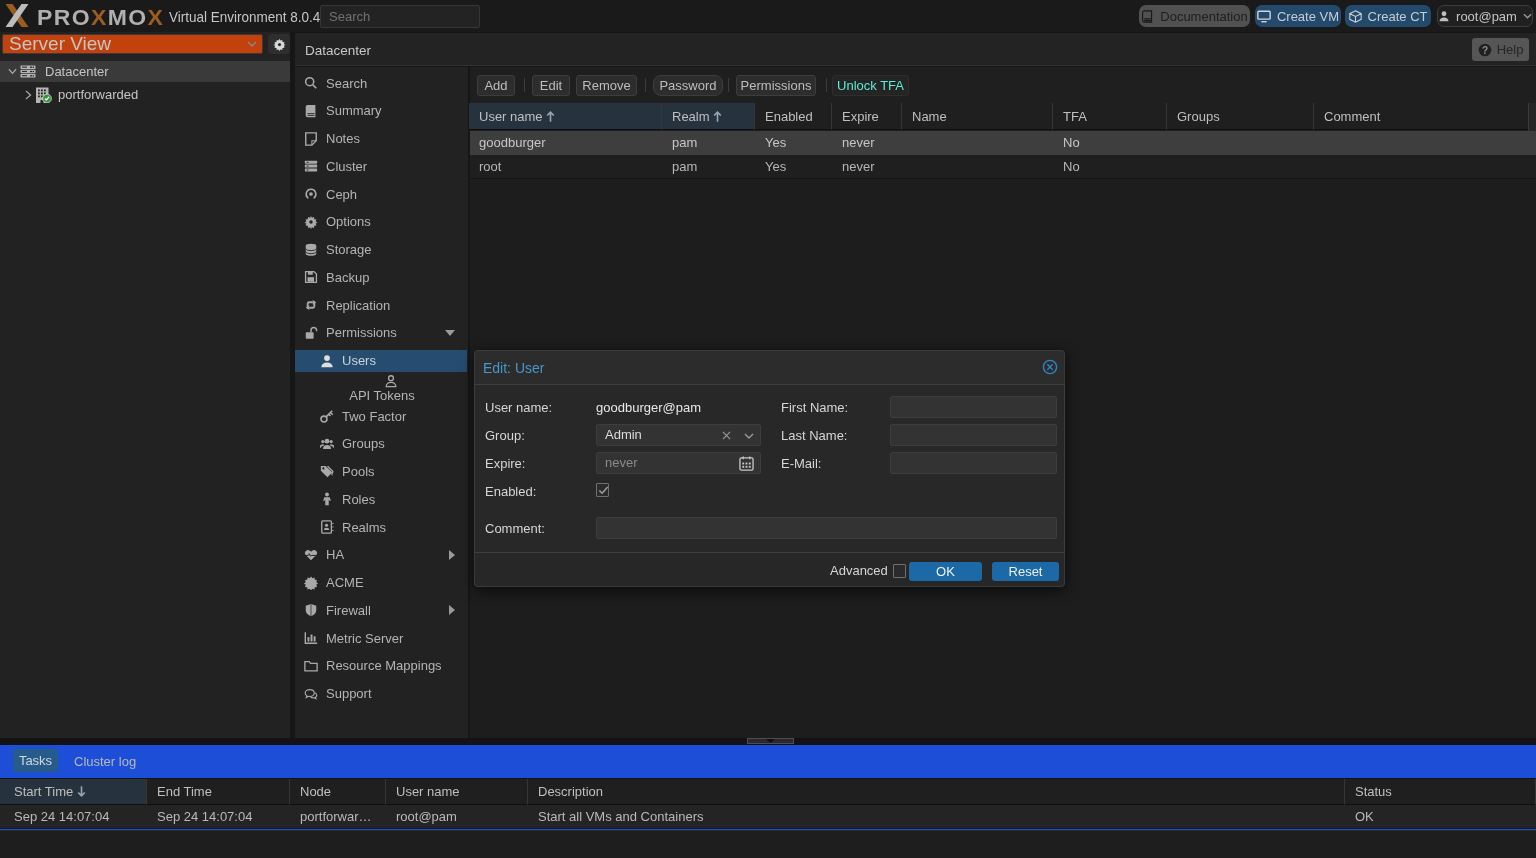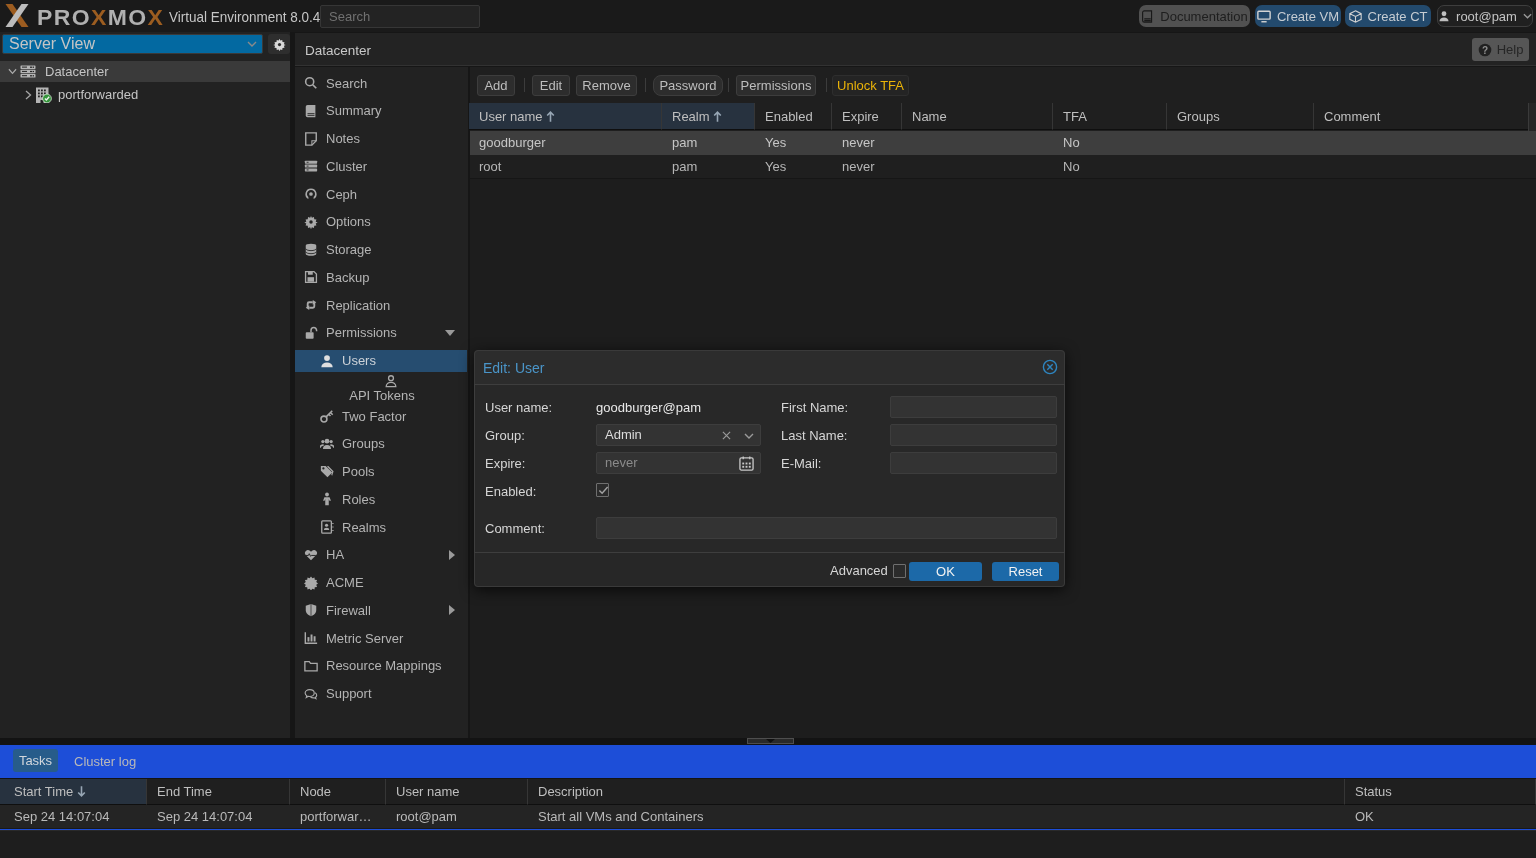--- a/index.html
+++ b/index.html
@@ -16,21 +16,21 @@
 #ve { position:absolute; left:169px; top:8px; font-size:15px; color:#c6c6c6; transform:scaleX(0.9); transform-origin:left center; white-space:nowrap; }
 #hsearch { position:absolute; left:320px; top:5px; width:160px; height:23px; background:#232323; border:1px solid #363636; border-radius:2px; color:#717171; font-size:13px; line-height:21px; padding-left:8px; }
 .hbtn { position:absolute; top:5px; height:22px; border-radius:7px; font-size:13px; display:flex; align-items:center; justify-content:center; gap:6px; }
 #btn-doc  { left:1139px; width:111px; background:#515151; color:#1e1e1e; }
 #btn-vm   { left:1255px; width:86px;  background:#234a6d; color:#c6ccd2; }
 #btn-ct   { left:1345px; width:86px;  background:#234a6d; color:#c6ccd2; }
 #btn-user { left:1437px; width:96px;  background:#202020; border:1px solid #3e3e3e; color:#c3c3c3; }
 
 
 #left { position:absolute; left:0; top:32px; width:290px; height:706px; background:#222222; }
-#sv { position:absolute; left:2px; top:2px; width:261px; height:20px; background:#0369a1; border:1px solid #3a3a3a; border-radius:2px; color:#c5c5c5; font-size:16px; line-height:18px; padding-left:6px; }
+#sv { position:absolute; left:2px; top:2px; width:261px; height:20px; background:#c2410c; border:1px solid #3a3a3a; border-radius:2px; color:#c5c5c5; font-size:19px; line-height:18px; padding-left:6px; }
 #svgear { position:absolute; left:268px; top:2px; width:22px; height:20px; background:#2e2e2e; border-radius:3px; display:flex; align-items:center; justify-content:center; }
 .trow { position:absolute; left:0; width:290px; height:21px; display:flex; align-items:center; font-size:13px; color:#c5c5c5; }
 #trow1 { top:29px; background:#3a3a3a; }
 #trow2 { top:52px; }
 
 
 #band { position:absolute; left:295px; top:33px; width:1241px; height:33px; background:#232323; border-bottom:1px solid #323232; }
 #band .title { position:absolute; left:10px; top:10px; font-size:13.5px; color:#c9c9c9; }
 #helpbtn { position:absolute; left:1177px; top:5px; width:57px; height:23px; background:#565656; border-radius:3px; color:#262626; font-size:13px; display:flex; align-items:center; justify-content:center; gap:5px; }
 
@@ -39,21 +39,21 @@
 .nitem { position:absolute; left:0; width:174px; height:28px; display:flex; align-items:center; font-size:13px; color:#b4b4b4; }
 .nitem .ic { width:14px; height:14px; margin-left:9px; margin-right:8px; flex:none; }
 .nitem.sub .ic { margin-left:25px; }
 .nitem.sel { color:#ccd2d8; } .nitem.sel::before { content:""; position:absolute; left:0; top:3px; width:172px; height:22px; background:#264d70; z-index:0; } .nitem.sel * , .nitem.sel span { position:relative; z-index:1; }
 .ncaret { position:absolute; right:14px; }
 
 
 #gridarea { position:absolute; left:470px; top:67px; width:1066px; height:671px; background:#1d1d1d; }
 #toolbar { position:absolute; left:0; top:0; width:1066px; height:36px; background:#1f1f1f; }
 .tbtn { position:absolute; top:8px; height:21px; background:#2d2d2d; border:1px solid #3d3d3d; border-radius:3px; color:#bdbdbd; font-size:13px; display:flex; align-items:center; justify-content:center; }
-.tbtn.dis { background:#242424; border-color:#2e2e2e; color:#eab308;text-align:center; }
+.tbtn.dis { background:#242424; border-color:#2e2e2e; color:#5eead4;text-align:center; }
 .tsep { position:absolute; top:11px; width:1px; height:14px; background:#3c3c3c; }
 #ghead { position:absolute; left:0; top:36px; width:1066px; height:28px; background:#1f1f1f; }
 .gh { position:absolute; top:0; height:27px; border-right:1px solid #363636; color:#bfbfbf; font-size:13px; line-height:27px; padding-left:10px; border-bottom:1px solid #0f0f0f; }
 .gh.sorted { background:#27323f; }
 .grow { position:absolute; left:0; width:1066px; height:24px; font-size:13px; color:#b6b6b6; }
 .grow .gc { position:absolute; top:0; height:24px; line-height:24px; padding-left:10px; }
 #grow1 { top:64px; background:#3e3e3e; color:#c6c6c6; }
 #grow2 { top:88px; background:#1f1f1f; border-bottom:1px solid #161616; }
 
 

